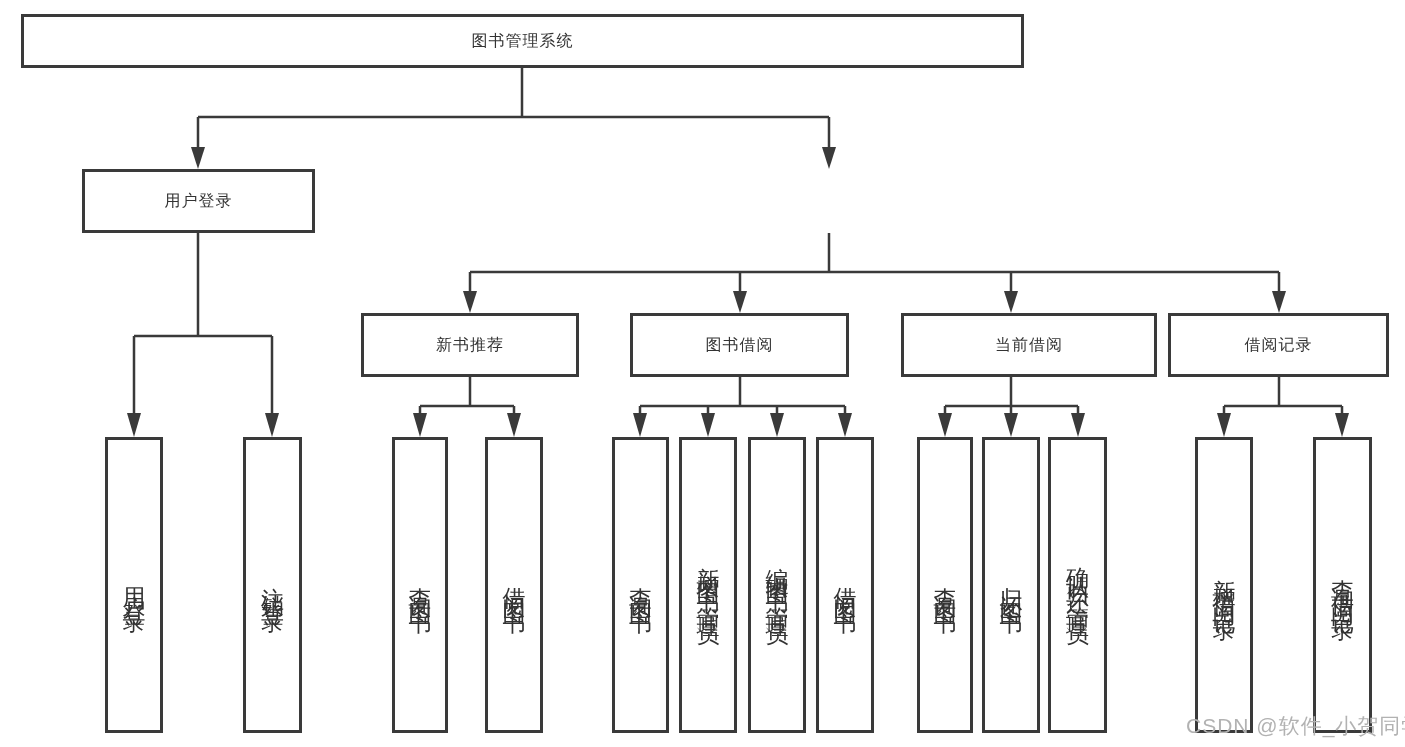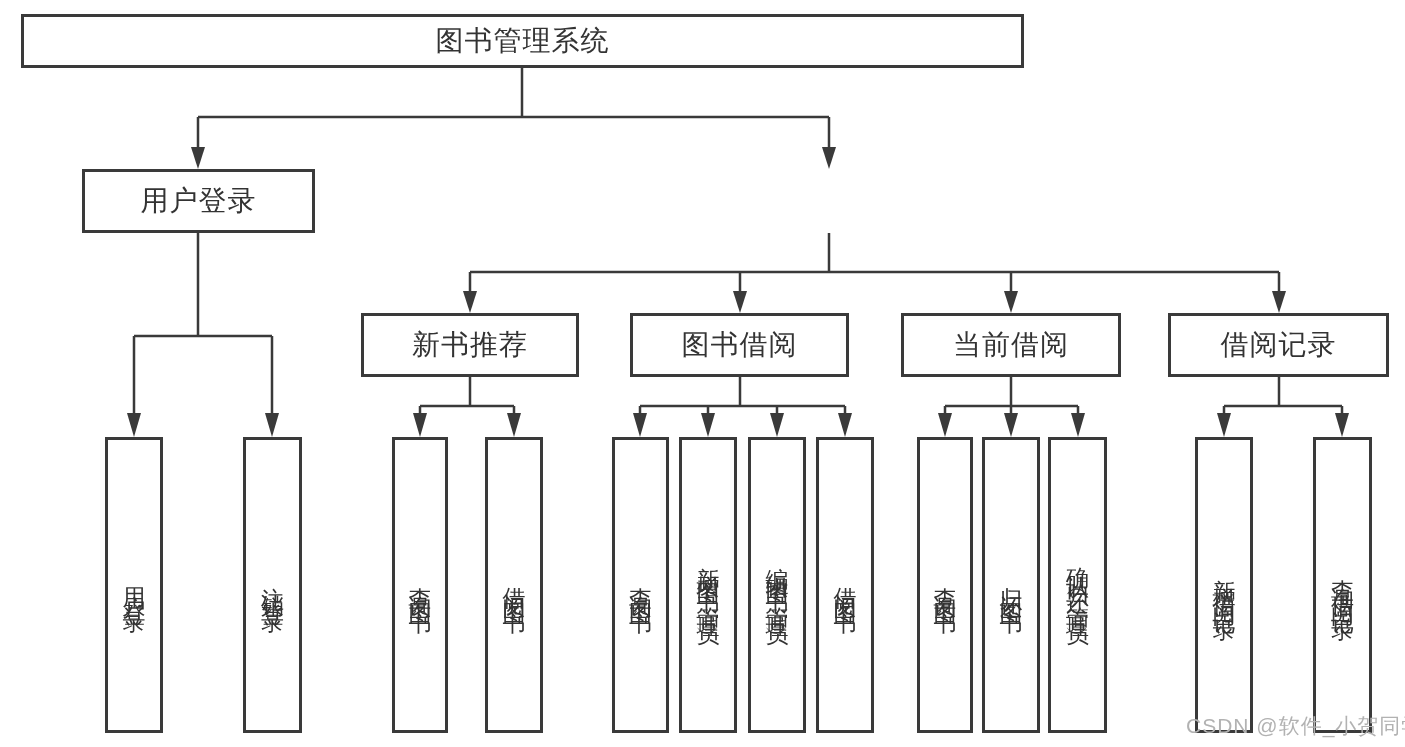--- a/index.html
+++ b/index.html
@@ -21,21 +21,21 @@
     position: absolute;
     box-sizing: border-box;
     border: 3px solid #3a3a3a;
     background: #ffffff;
     color: #333333;
     display: flex;
     align-items: center;
     justify-content: center;
     text-align: center;
     z-index: 2;
-    font-size: 28px;
+    font-size: 16px;
     letter-spacing: 1px;
   }
   .node.vert {
     writing-mode: vertical-rl;
     text-orientation: mixed;
     font-size: 23px;
     letter-spacing: 8px;
     line-height: 1;
   }
   .watermark {
@@ -100,21 +100,21 @@
       <polygon points="1342,437 1335,413 1349,413"></polygon>
     </g>
   </svg>
 
   <div class="node" style="left:21px;top:14px;width:1003px;height:54px">图书管理系统</div>
 
   <div class="node" style="left:82px;top:169px;width:233px;height:64px">用户登录</div>
 
   <div class="node" style="left:361px;top:313px;width:218px;height:64px">新书推荐</div>
   <div class="node" style="left:630px;top:313px;width:219px;height:64px">图书借阅</div>
-  <div class="node" style="left:901px;top:313px;width:220px;height:64px">当前借阅</div>
+  <div class="node" style="left:901px;top:313px;width:256px;height:64px">当前借阅</div>
   <div class="node" style="left:1168px;top:313px;width:221px;height:64px">借阅记录</div>
 
   <div class="node vert" style="left:105px;top:437px;width:58px;height:296px">用户登录</div>
   <div class="node vert" style="left:243px;top:437px;width:59px;height:296px">注销登录</div>
 
   <div class="node vert" style="left:392px;top:437px;width:56px;height:296px">查询图书</div>
   <div class="node vert" style="left:485px;top:437px;width:58px;height:296px">借阅图书</div>
 
   <div class="node vert" style="left:612px;top:437px;width:57px;height:296px">查询图书</div>
   <div class="node vert" style="left:679px;top:437px;width:58px;height:296px">新增图书（管理员）</div>

